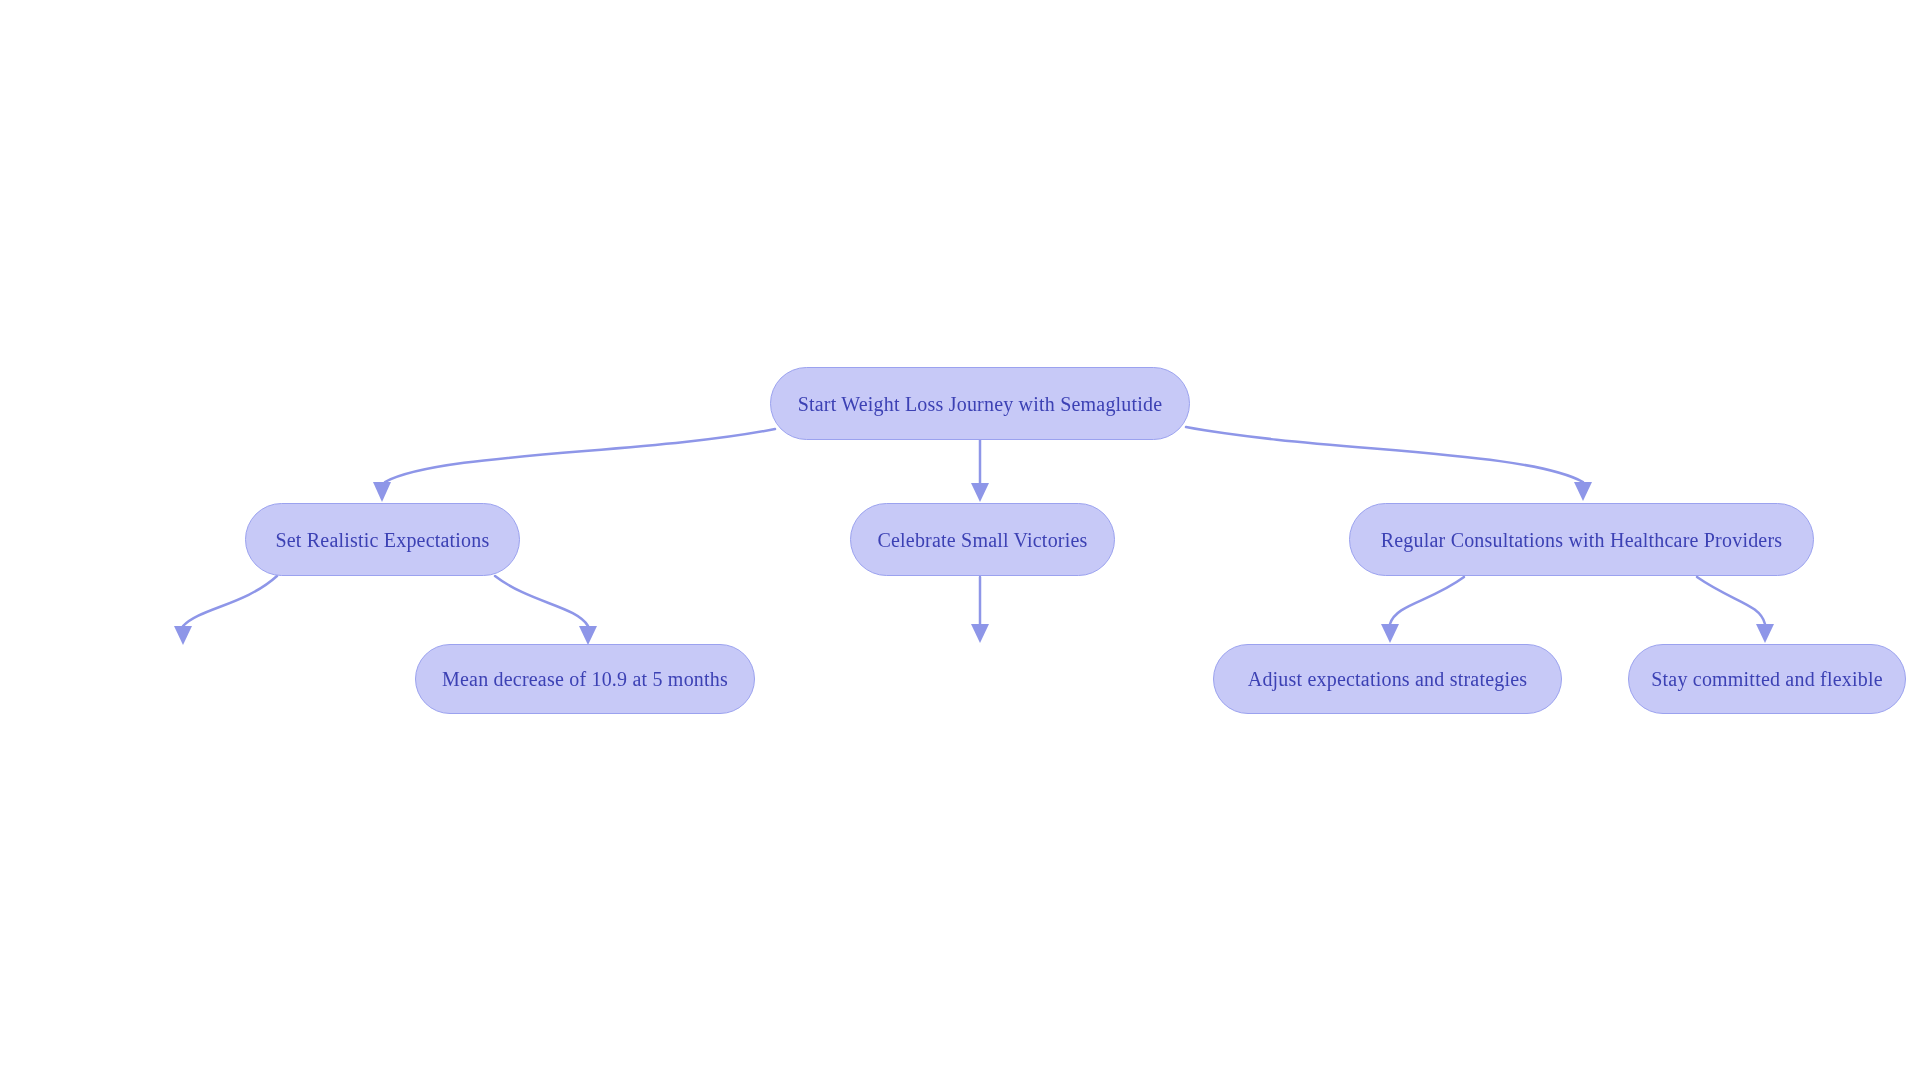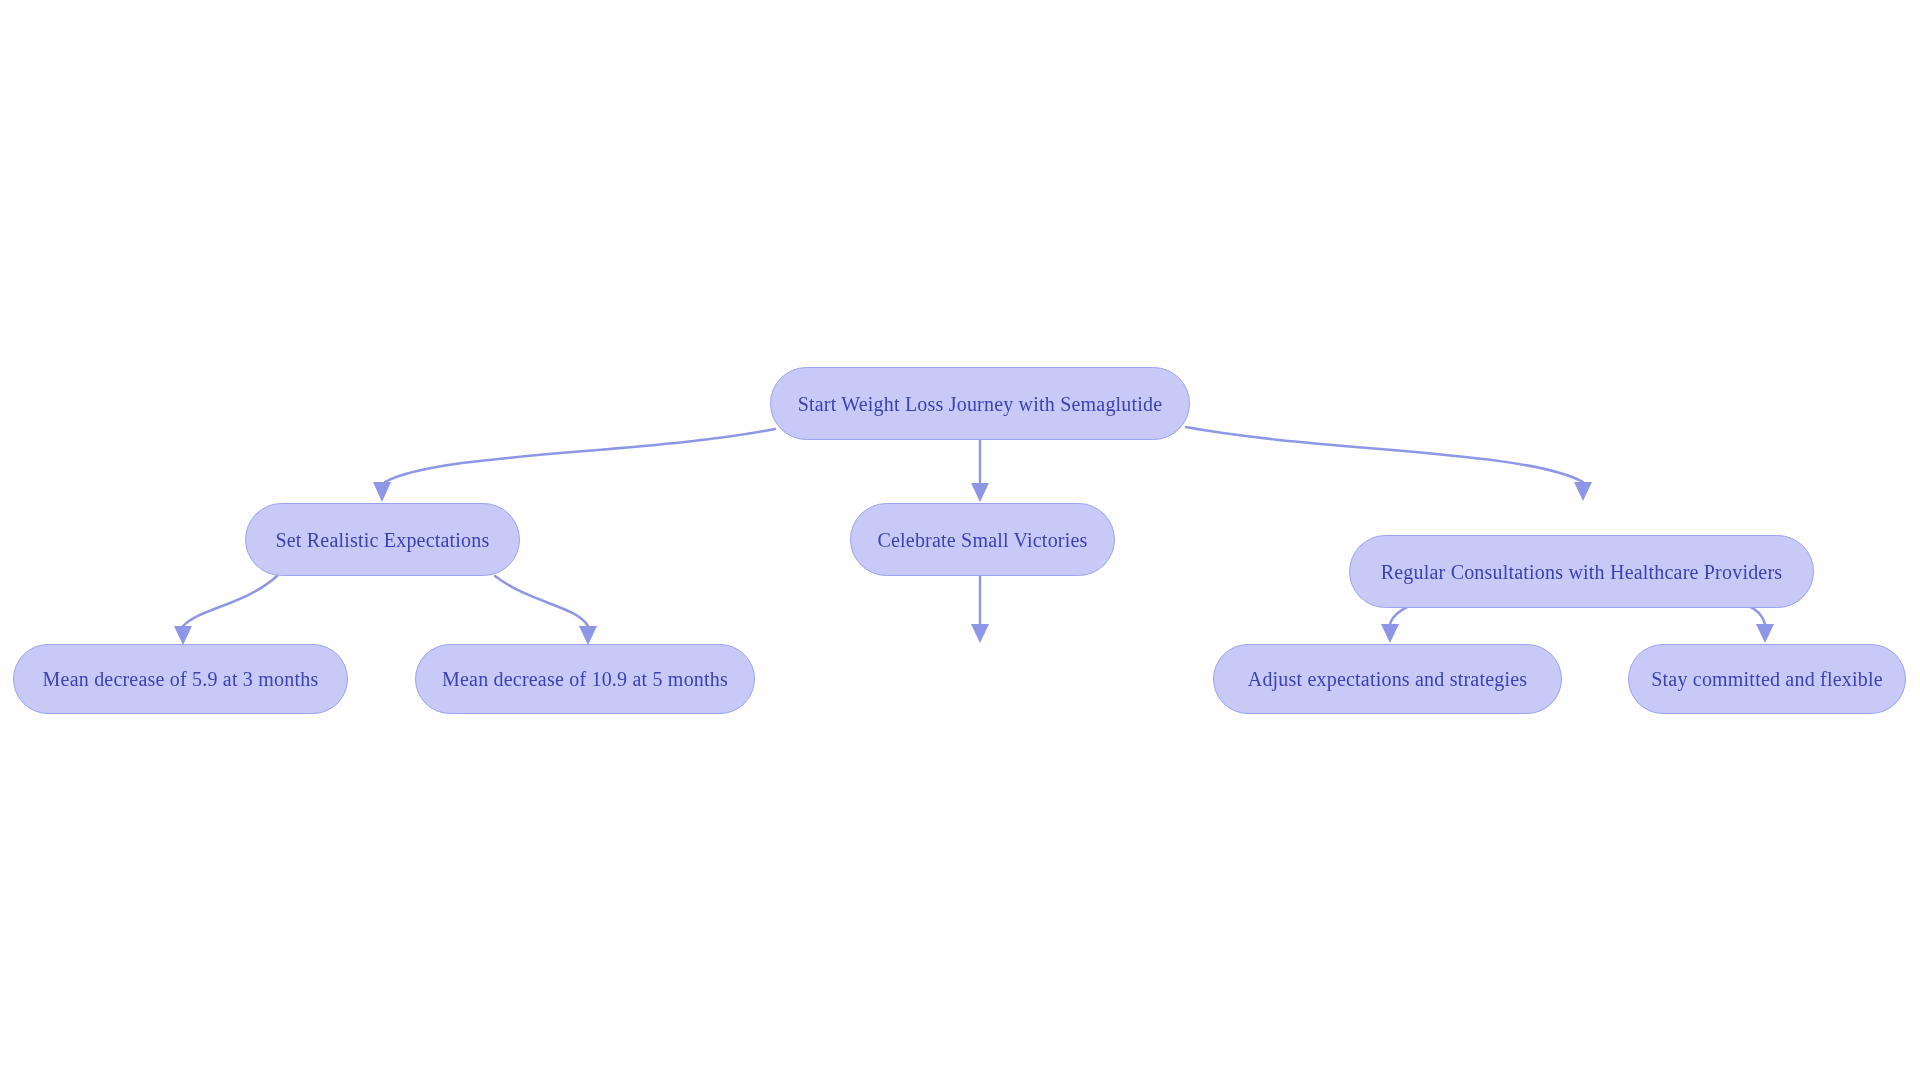--- a/index.html
+++ b/index.html
@@ -97,27 +97,24 @@
   </div>
 
   <div class="node" style="left:245px; top:503px; width:275px; height:73px;">
     <span class="node-label">Set Realistic Expectations</span>
   </div>
 
   <div class="node" style="left:850px; top:503px; width:265px; height:73px;">
     <span class="node-label">Celebrate Small Victories</span>
   </div>
 
-  <div class="node" style="left:1349px; top:503px; width:465px; height:73px;margin-top:32px;">
+  <div class="node" style="left:1349px; top:503px; width:465px; height:73px;">
     <span class="node-label">Regular Consultations with Healthcare Providers</span>
   </div>
 
-  <div class="node" style="left:13px; top:644px; width:335px; height:70px;">
-    <span class="node-label">Mean decrease of 5.9 at 3 months</span>
-  </div>
 
   <div class="node" style="left:415px; top:644px; width:340px; height:70px;">
     <span class="node-label">Mean decrease of 10.9 at 5 months</span>
   </div>
 
 
   <div class="node" style="left:1628px; top:644px; width:278px; height:70px;">
     <span class="node-label">Stay committed and flexible</span>
   </div>
 

